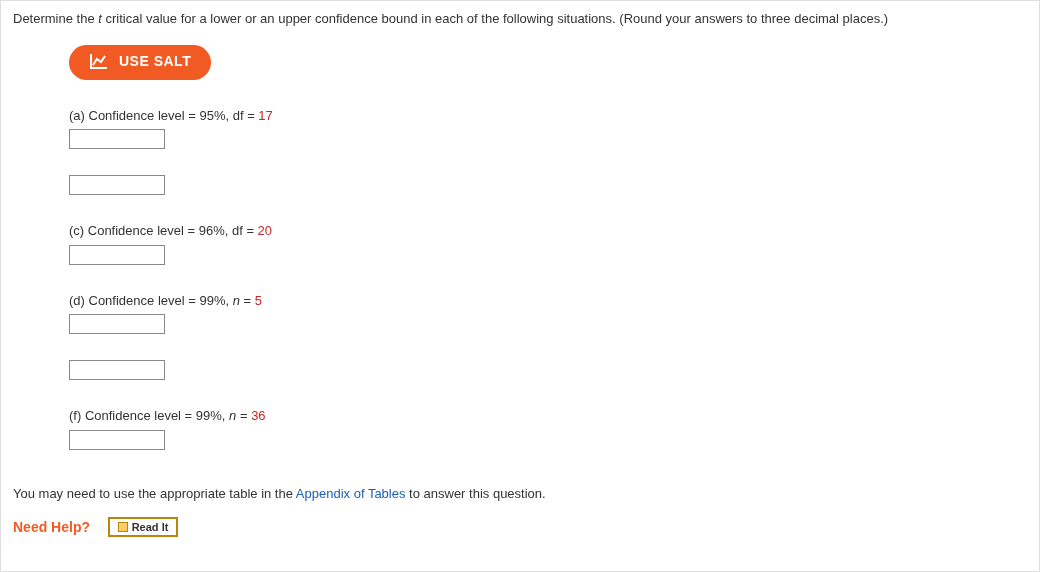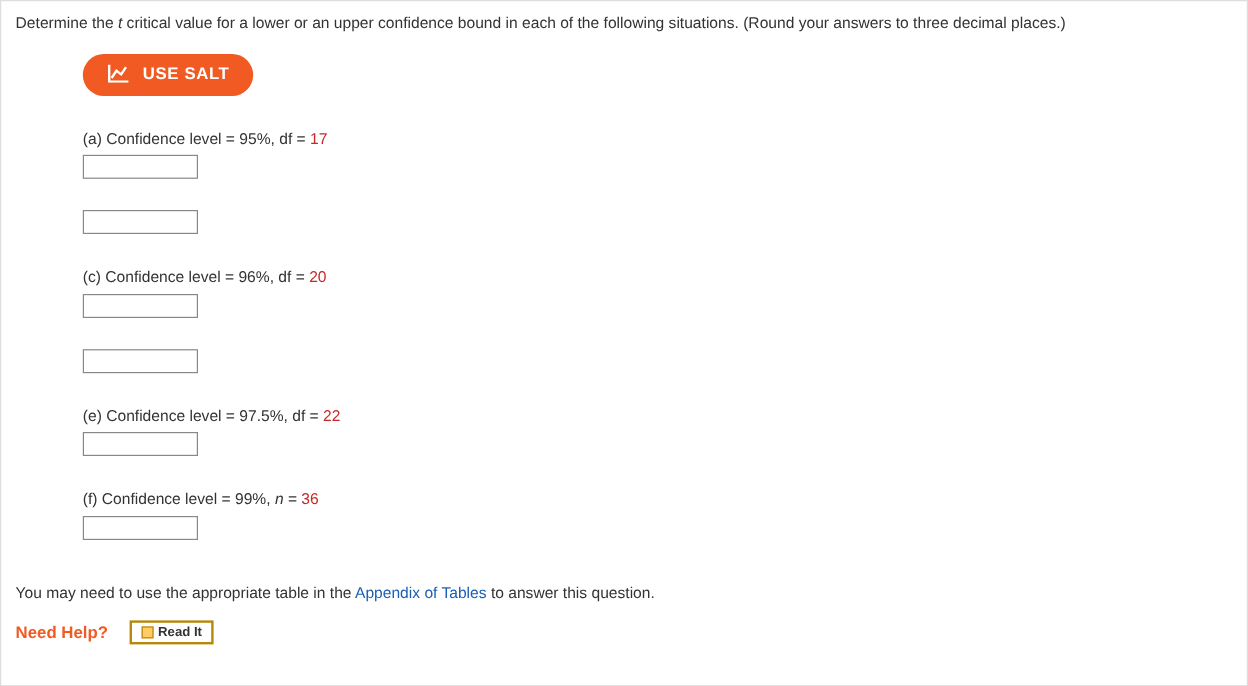--- a/index.html
+++ b/index.html
@@ -138,27 +138,27 @@
   </div>
 
   <div class="part">
     <div class="part-label">
       <span>(c) Confidence level = 96%, df = </span><span class="red-value">20</span>
     </div>
     <input type="text" class="answer-input" style="">
   </div>
 
   <div class="part">
+    <div class="part-label">
+      <span>(d) Confidence level = 99%, </span><span class="italic">n</span><span> = </span><span class="red-value">5</span>
+    </div>
     <input type="text" class="answer-input" style="">
   </div>
 
   <div class="part">
-    <div class="part-label">
-      <span>(e) Confidence level = 97.5%, df = </span><span class="red-value">22</span>
-    </div>
     <input type="text" class="answer-input" style="">
   </div>
 
   <div class="part">
     <div class="part-label">
       <span>(f) Confidence level = 99%, </span><span class="italic">n</span><span> = </span><span class="red-value">36</span>
     </div>
     <input type="text" class="answer-input" style="">
   </div>
 

